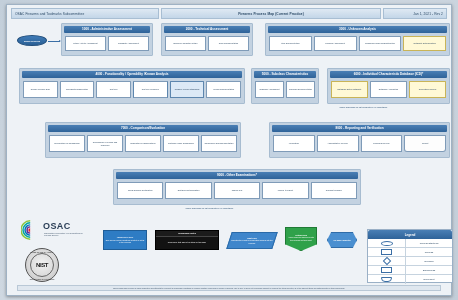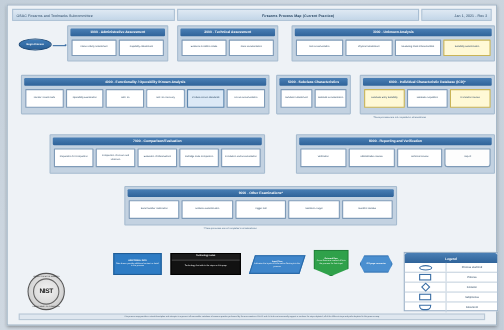--- a/index.html
+++ b/index.html
@@ -298,20 +298,31 @@
       <div class="band-body">
         <div class="node">Serial Number Restoration</div>
         <div class="node">Distance Determination</div>
         <div class="node">Trigger Pull</div>
         <div class="node">Muzzle-to-Target</div>
         <div class="node">Gunshot Residue</div>
       </div>
     </div>
     <div class="note-star" style="left:178px; top:202px;">*These processes are not completed in all laboratories</div>
 
+    <div class="osac-logo">
+      <svg class="osac-arcs" viewBox="0 0 24 24">
+        <path d="M10,2 A10,10 0 0 0 10,22" fill="none" stroke="#8cc63f" stroke-width="1.6"></path>
+        <path d="M10,4.2 A7.8,7.8 0 0 0 10,19.8" fill="none" stroke="#00a79d" stroke-width="1.6"></path>
+        <path d="M10,6.4 A5.6,5.6 0 0 0 10,17.6" fill="none" stroke="#0071bc" stroke-width="1.6"></path>
+        <path d="M10,8.6 A3.4,3.4 0 0 0 10,15.4" fill="none" stroke="#662d91" stroke-width="1.6"></path>
+        <path d="M10,10.8 A1.2,1.2 0 0 0 10,13.2" fill="none" stroke="#ed1c24" stroke-width="1.6"></path>
+      </svg>
+      <div class="osac-word">OSAC</div>
+      <div class="osac-sub">Organization of Scientific Area Committees for Forensic Science</div>
+    </div>
 
     <div class="seal">
       <div class="seal-ring-text">UNITED STATES OF AMERICA</div>
       <div class="seal-inner">NIST</div>
       <div class="seal-ring-text bot">DEPARTMENT OF COMMERCE</div>
     </div>
 
     <div class="callout co-blue" style="left:96px; top:225px; width:44px; height:20px;">
       <div>
         <span class="ttl">ADDITIONAL INFO</span>

